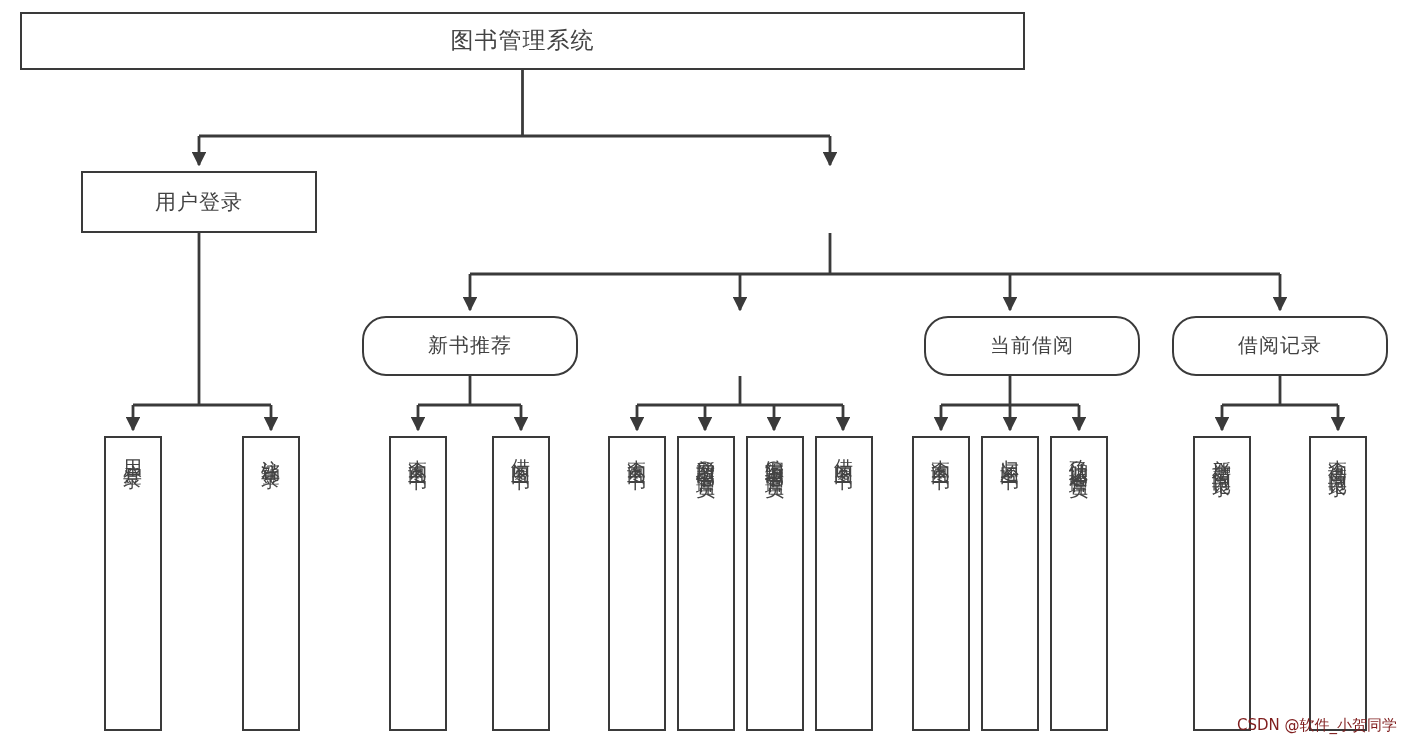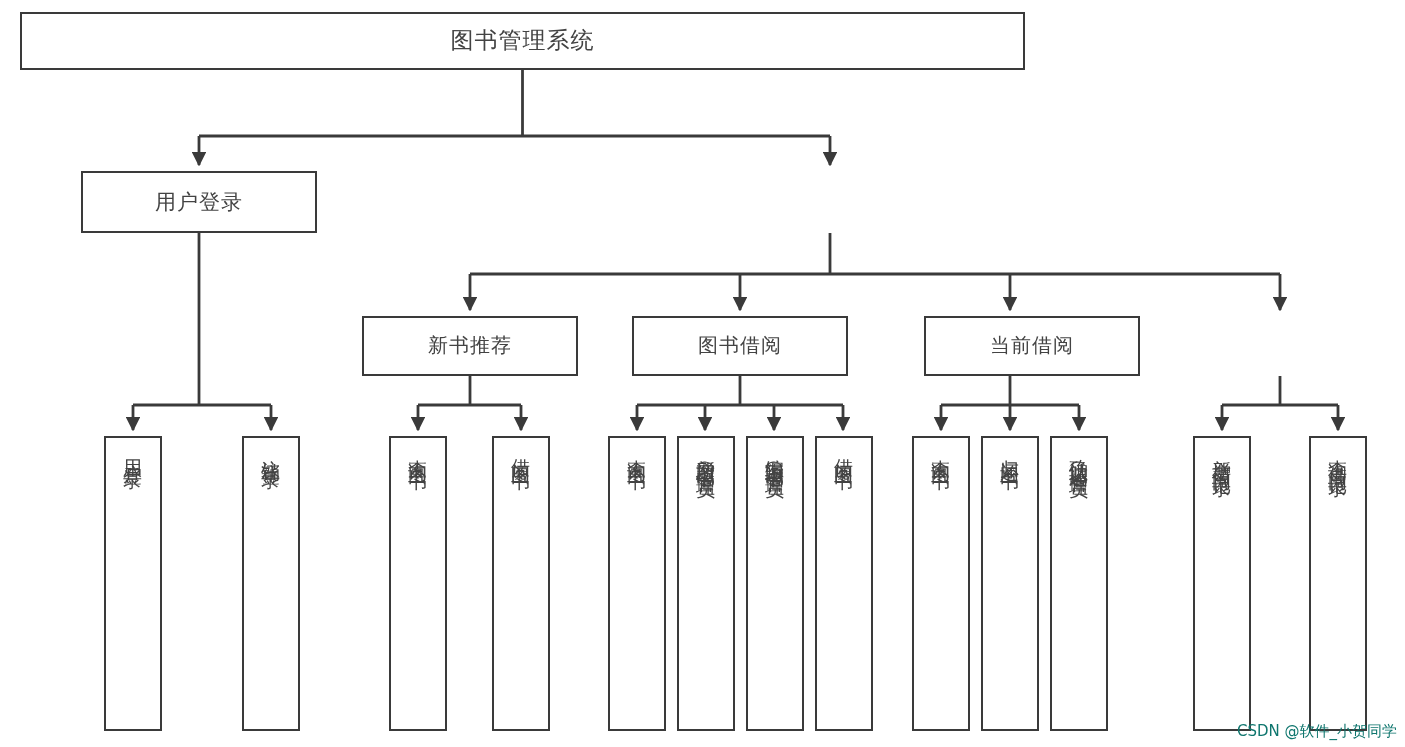--- a/index.html
+++ b/index.html
@@ -62,20 +62,21 @@
   }
   .node.lvl2 .node-label {
     font-size: 21px;
     letter-spacing: 1px;
   }
   
   .node.lvl3 {
     top: 316px;
     width: 216px;
     height: 60px;
+    border-radius: 24px;
   }
   .node.lvl3 .node-label {
     font-size: 20px;
     letter-spacing: 1px;
   }
   
   .node.leaf {
     top: 436px;
     height: 295px;
     align-items: flex-start;
@@ -89,23 +90,23 @@
     letter-spacing: 4px;
     white-space: nowrap;
     color: #434343;
   }
   .node.leaf.tall .node-label {
     letter-spacing: 3px;
   }
   .watermark {
     position: absolute;
     right: 8px;
-    bottom: 6px;
+    bottom: 12px;
     font-size: 15px;
-    color: #0f766e;
+    color: #7f1d1d;
     z-index: 5;
     white-space: nowrap;
   }
 </style>
 </head>
 <body>
 
 <div id="diagram">
 
   <svg id="edges" viewBox="0 0 1405 747" xmlns="http://www.w3.org/2000/svg">
@@ -163,26 +164,26 @@
     <span class="node-label">图书管理系统</span>
   </div>
 
   <div class="node lvl2" style="left:81px;">
     <span class="node-label">用户登录</span>
   </div>
 
   <div class="node lvl3" style="left:362px;">
     <span class="node-label">新书推荐</span>
   </div>
-  <div class="node lvl3" style="left:632px;">
-    <span class="node-label">图书借阅</span>
-  </div>
   <div class="node lvl3" style="left:924px;">
     <span class="node-label">当前借阅</span>
   </div>
+  <div class="node lvl3" style="left:1172px;">
+    <span class="node-label">借阅记录</span>
+  </div>
 
   <div class="node leaf" style="left:104px;width:58px;">
     <span class="node-label">用户登录</span>
   </div>
   <div class="node leaf" style="left:242px;width:58px;">
     <span class="node-label">注销登录</span>
   </div>
 
   <div class="node leaf" style="left:389px;width:58px;">
     <span class="node-label">查询图书</span>

